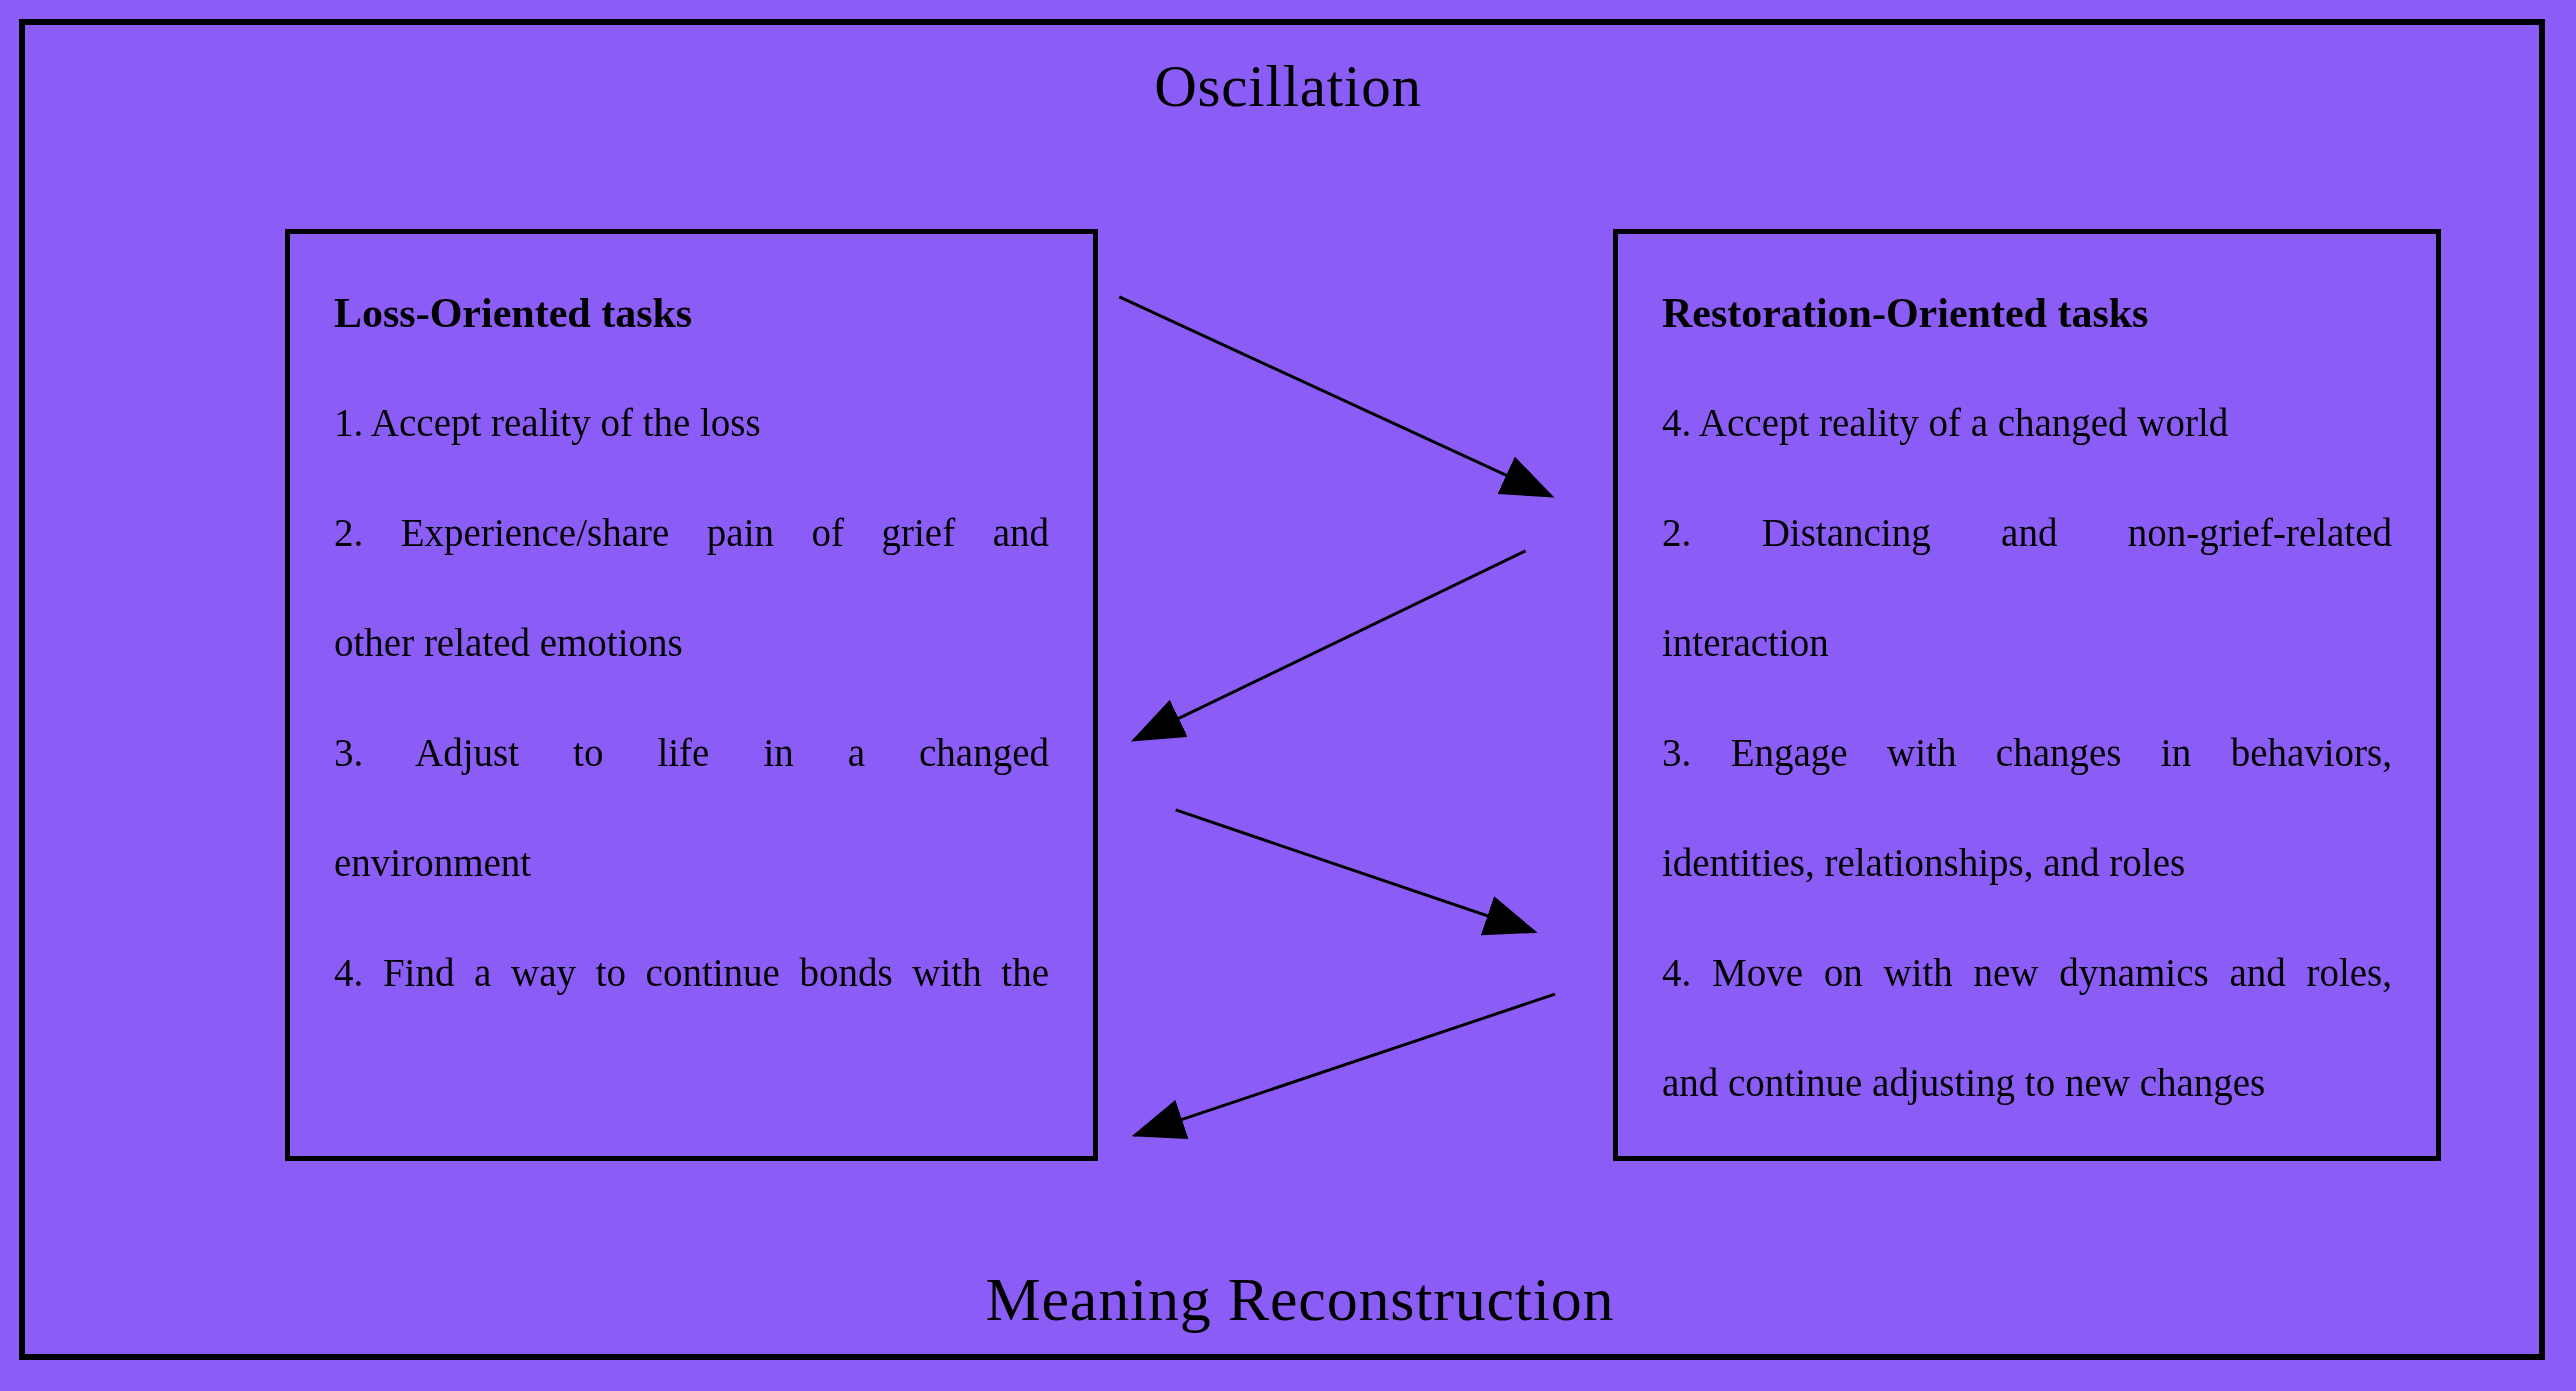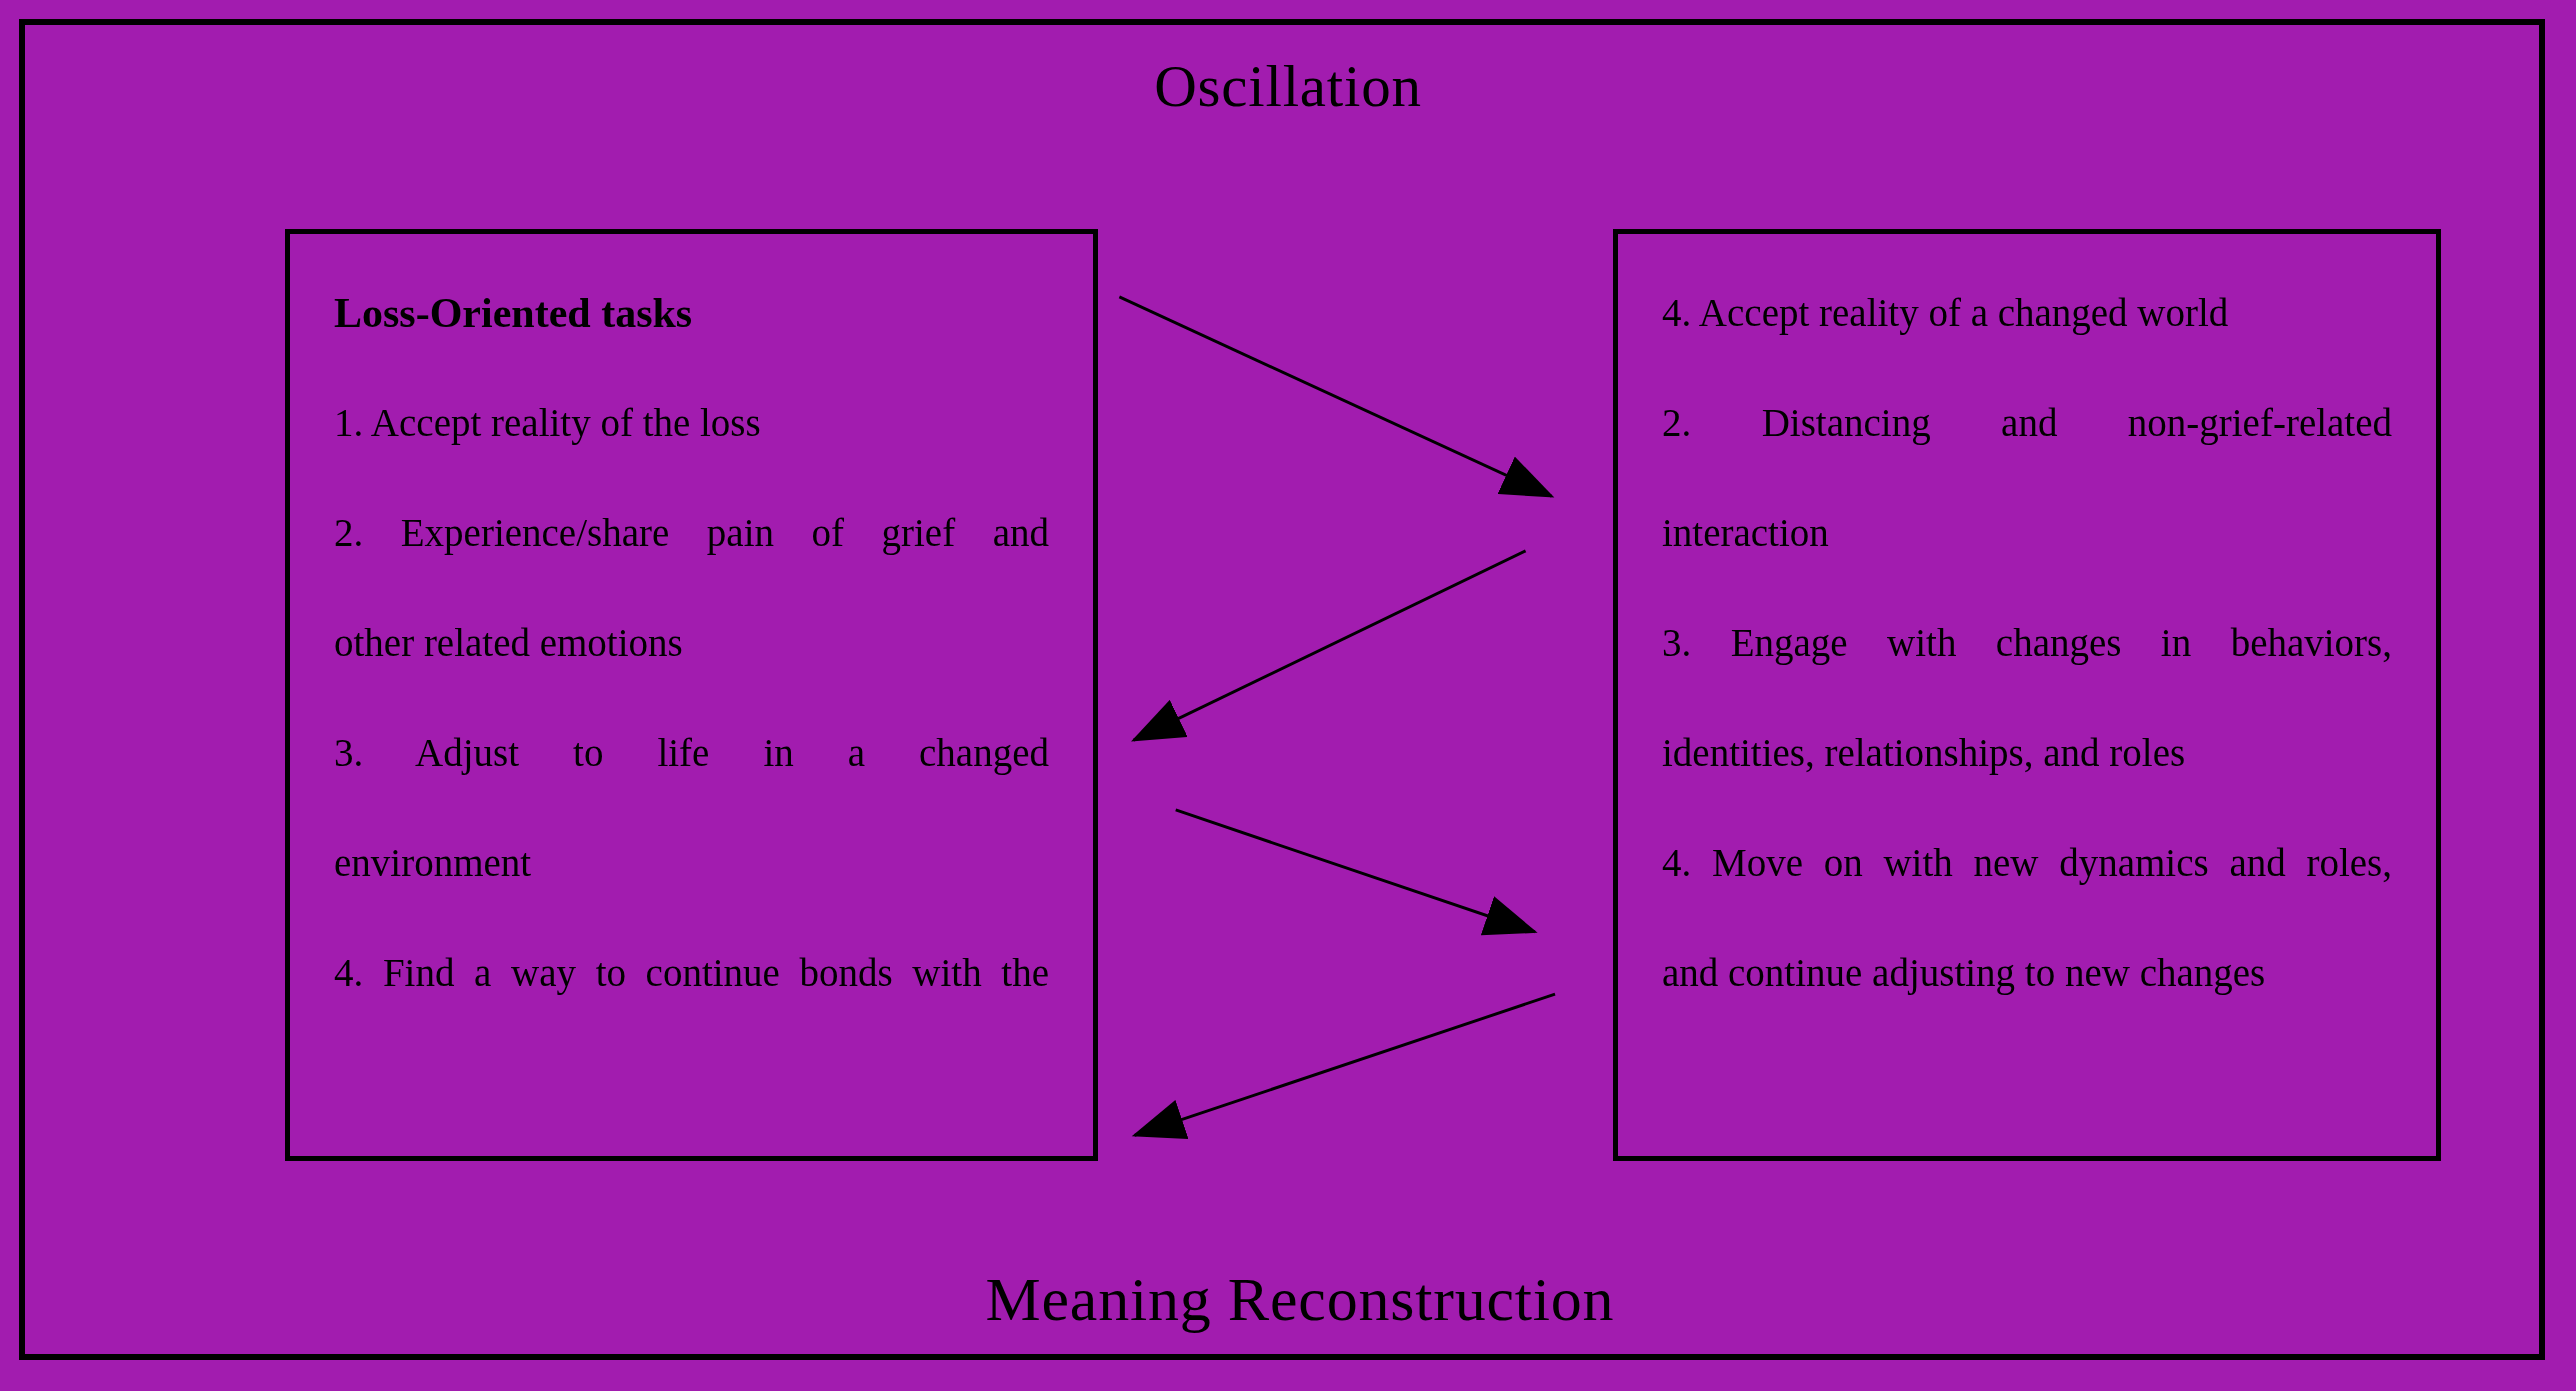--- a/index.html
+++ b/index.html
@@ -4,21 +4,21 @@
 <style>
   html, body {
     margin: 0;
     padding: 0;
     background: #ffffff;
   }
   #canvas {
     position: relative;
     width: 2576px;
     height: 1392px;
-    background: #a21caf;
+    background: #8b5cf6;
     font-family: "Liberation Serif", "DejaVu Serif", serif;
     color: #000000;
     overflow: hidden;
   }
   .outer-border {
     position: absolute;
     left: 18.5px;
     top: 18.5px;
     width: 2526px;
     height: 1341px;
@@ -100,20 +100,21 @@
         <div class="line">1. Accept reality of the loss</div>
         <div class="line j">2. Experience/share pain of grief and</div>
         <div class="line">other related emotions</div>
         <div class="line j">3. Adjust to life in a changed</div>
         <div class="line">environment</div>
         <div class="line j">4. Find a way to continue bonds with the</div>
       </div>
   </div>
 
   <div id="box-restoration" class="task-box">
+    <div class="box-header">Restoration-Oriented tasks</div>
     <div class="items">
         <div class="line">4. Accept reality of a changed world</div>
         <div class="line j">2. Distancing and non-grief-related</div>
         <div class="line">interaction</div>
         <div class="line j">3. Engage with changes in behaviors,</div>
         <div class="line">identities, relationships, and roles</div>
         <div class="line j">4. Move on with new dynamics and roles,</div>
         <div class="line">and continue adjusting to new changes</div>
       </div>
   </div>

